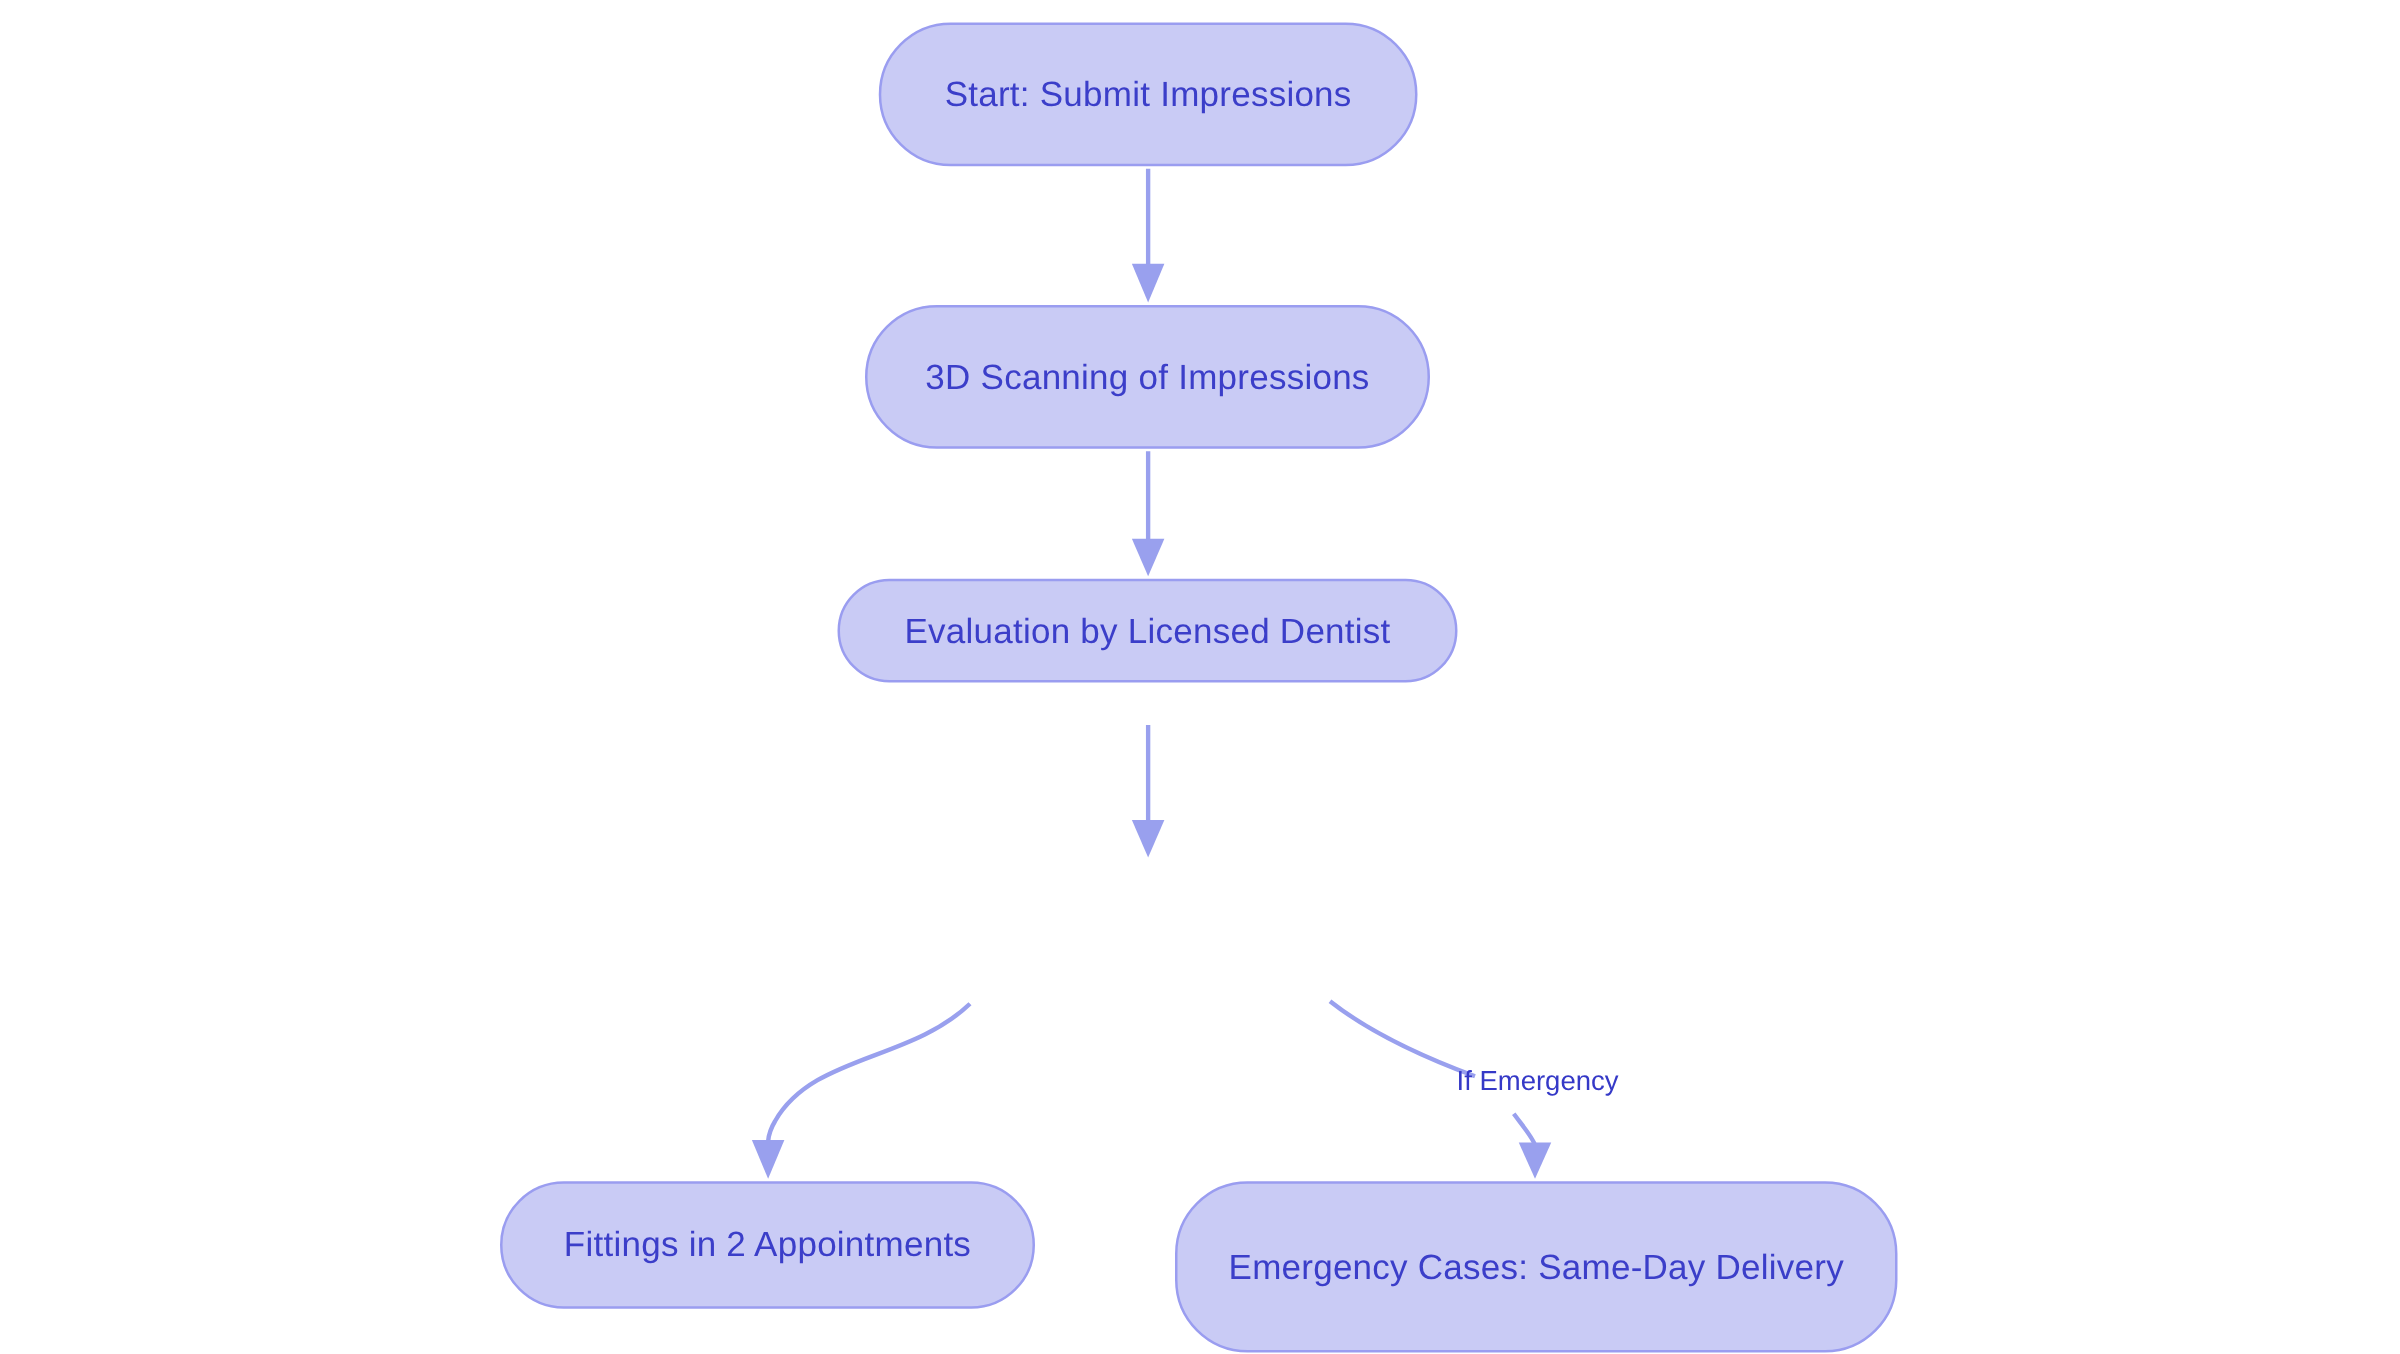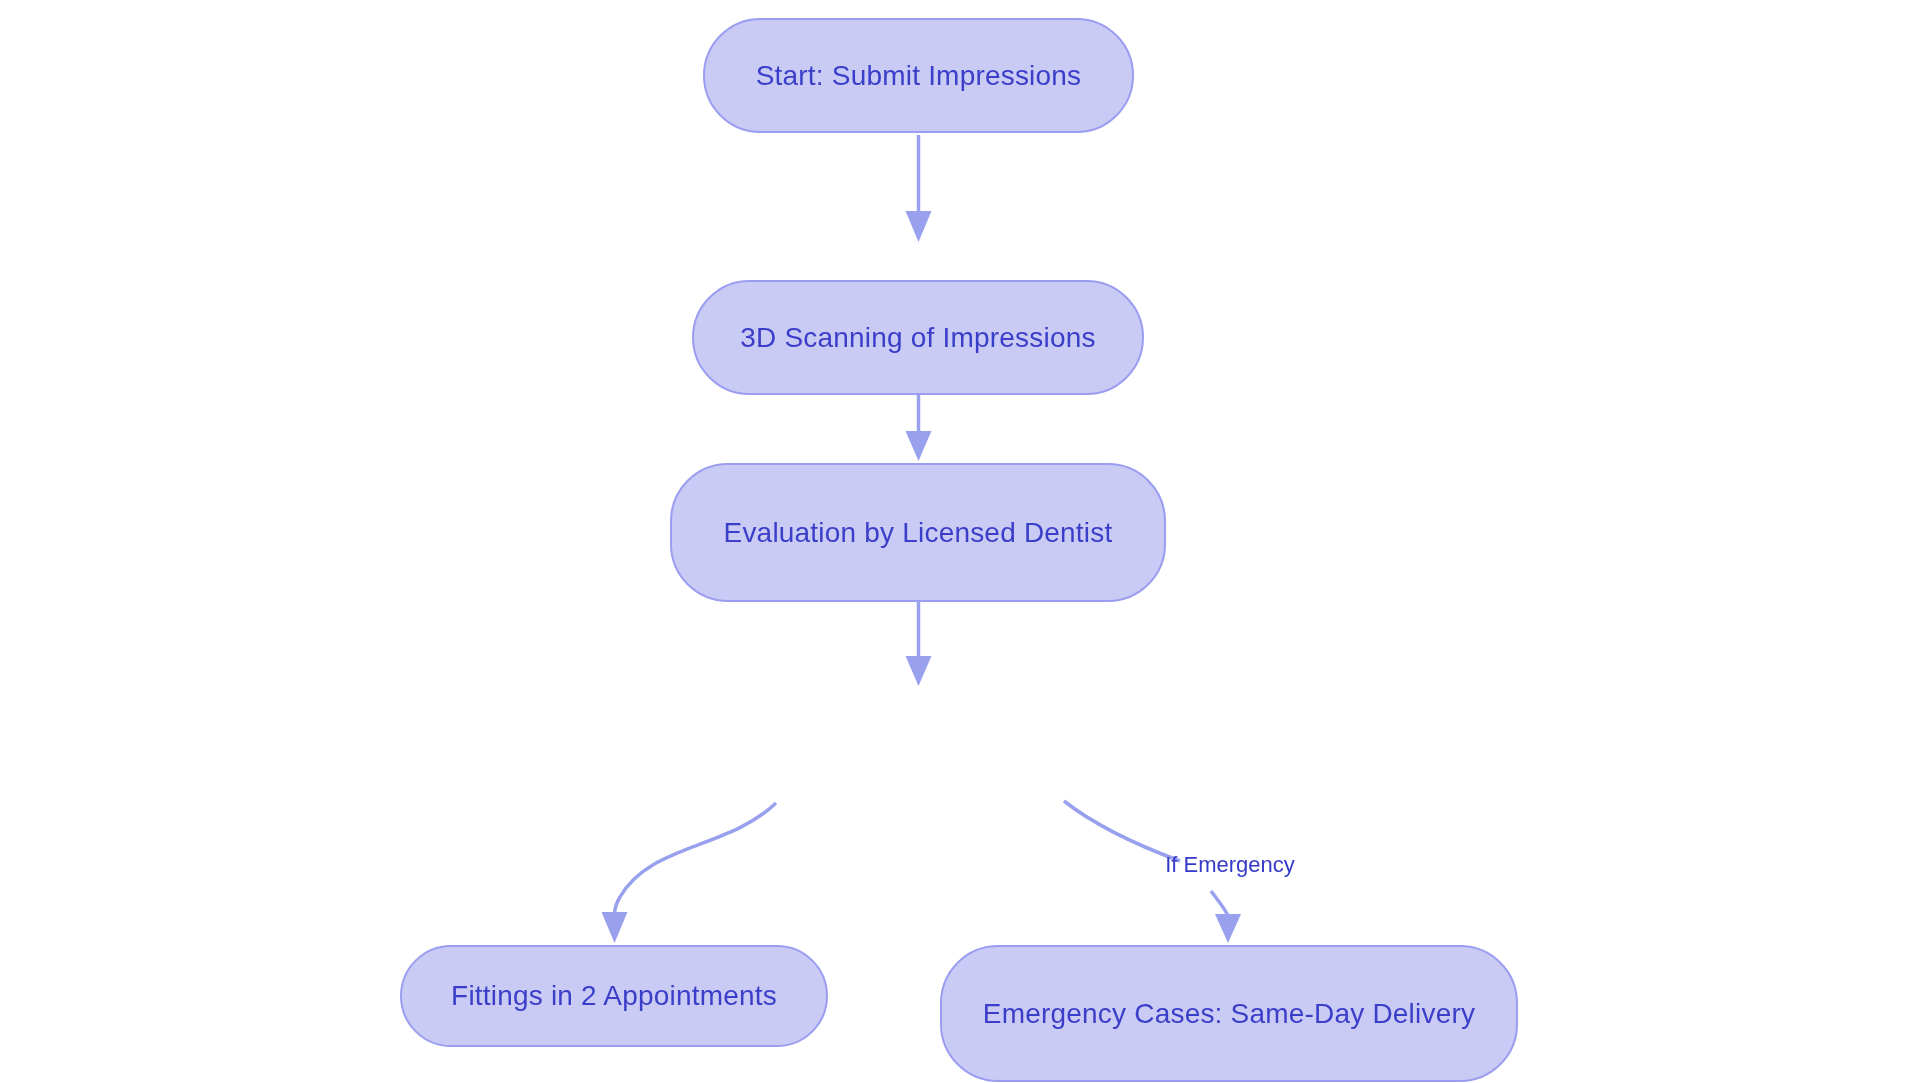--- a/index.html
+++ b/index.html
@@ -31,22 +31,22 @@
     color: #3b3ec9;
     font-size: 28px;
     letter-spacing: 0.2px;
     display: flex;
     align-items: center;
     justify-content: center;
     text-align: center;
     white-space: nowrap;
   }
   .node-start      { left: 703px; top:  18px; width: 431px; height: 115px; }
-  .node-scan       { left: 692px; top: 244px; width: 452px; height: 115px; margin-top: 36px; }
-  .node-eval       { left: 670px; top: 463px; width: 496px; height: 139px; }
+  .node-scan       { left: 692px; top: 244px; width: 452px; height: 115px; }
+  .node-eval       { left: 670px; top: 463px; width: 496px; height: 83px; }
   .node-production { left: 722px; top: 688px; width: 394px; height: 114px; }
   .node-fittings   { left: 400px; top: 945px; width: 428px; height: 102px; }
   .node-emergency  { left: 940px; top: 945px; width: 578px; height: 137px; }
   .edge-label {
     position: absolute;
     left: 1230px;
     top: 852px;
     transform: translateX(-50%);
     color: #3539c7;
     font-size: 22px;

